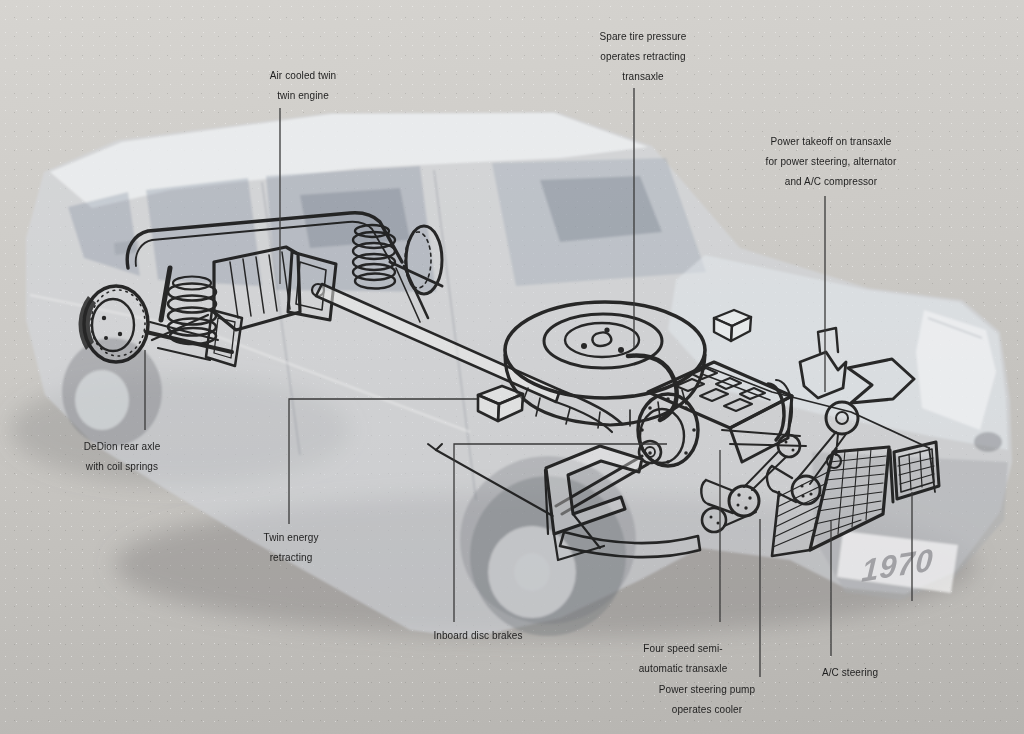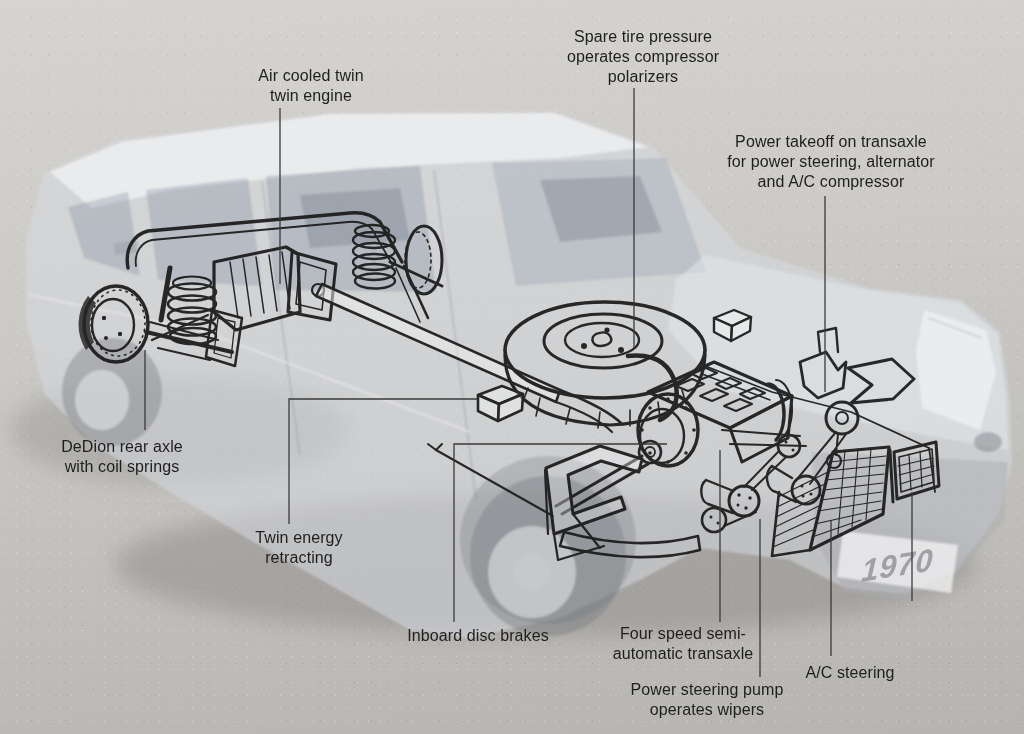--- a/index.html
+++ b/index.html
@@ -12,21 +12,21 @@
       radial-gradient(rgba(92,90,86,.22) .5px, transparent .7px),
       linear-gradient(173deg,#d6d4d0 0%,#cbc9c5 42%,#b6b4b0 100%);
     background-size:11px 13px,17px 19px,100% 100%;
     background-position:0 0,6px 8px,0 0;
   }
   #scene{position:absolute;left:0;top:0;}
   #callouts{position:absolute;left:0;top:0;width:100%;height:100%;pointer-events:none;}
   .callout{
     position:absolute;transform:translateX(-50%);
     text-align:center;white-space:nowrap;
-    font-size:16px;line-height:20px;color:#1e1e1e;
+    font-size:10px;line-height:20px;color:#1e1e1e;
     letter-spacing:.1px;
   }
   #leaders polyline{fill:none;stroke:#3a3a3a;stroke-width:1.3px;}
 </style>
 </head>
 <body>
 
 <div id="stage">
   <svg id="scene" width="1024" height="734" viewBox="0 0 1024 734">
     <defs>
@@ -270,50 +270,50 @@
         <polyline points="289,524 289,399 477,399"></polyline>
         <polyline points="454,622 454,444 667,444"></polyline>
         <polyline points="720,622 720,450"></polyline>
         <polyline points="760,677 760,519"></polyline>
         <polyline points="831,656 831,521"></polyline>
         <polyline points="912,601 912,492"></polyline>
       </g>
   </svg>
 
   <div id="callouts">
-      <div class="callout" style="left: 311px; top: 66px;">
+      <div class="callout" style="left: 303px; top: 66px;">
         <div>Air cooled twin</div>
         <div>twin engine</div>
       </div>
       <div class="callout" style="left: 643px; top: 27px;">
         <div>Spare tire pressure</div>
-        <div>operates compressor</div>
-        <div>polarizers</div>
+        <div>operates retracting</div>
+        <div>transaxle</div>
       </div>
       <div class="callout" style="left: 122px; top: 437px;">
         <div>DeDion rear axle</div>
         <div>with coil springs</div>
       </div>
       <div class="callout" style="left: 831px; top: 132px;">
         <div>Power takeoff on transaxle</div>
         <div>for power steering, alternator</div>
         <div>and A/C compressor</div>
       </div>
-      <div class="callout" style="left: 299px; top: 528px;">
+      <div class="callout" style="left: 291px; top: 528px;">
         <div>Twin energy</div>
         <div>retracting</div>
       </div>
       <div class="callout" style="left: 478px; top: 626px;">
         <div>Inboard disc brakes</div>
       </div>
-      <div class="callout" style="left: 683px; top: 624px;">
+      <div class="callout" style="left: 683px; top: 639px;">
         <div>Four speed semi-</div>
         <div>automatic transaxle</div>
       </div>
       <div class="callout" style="left: 707px; top: 680px;">
         <div>Power steering pump</div>
-        <div>operates wipers</div>
+        <div>operates cooler</div>
       </div>
       <div class="callout" style="left: 850px; top: 663px;">
         <div>A/C steering</div>
       </div>
     </div>
 </div>
 
 </body></html>

